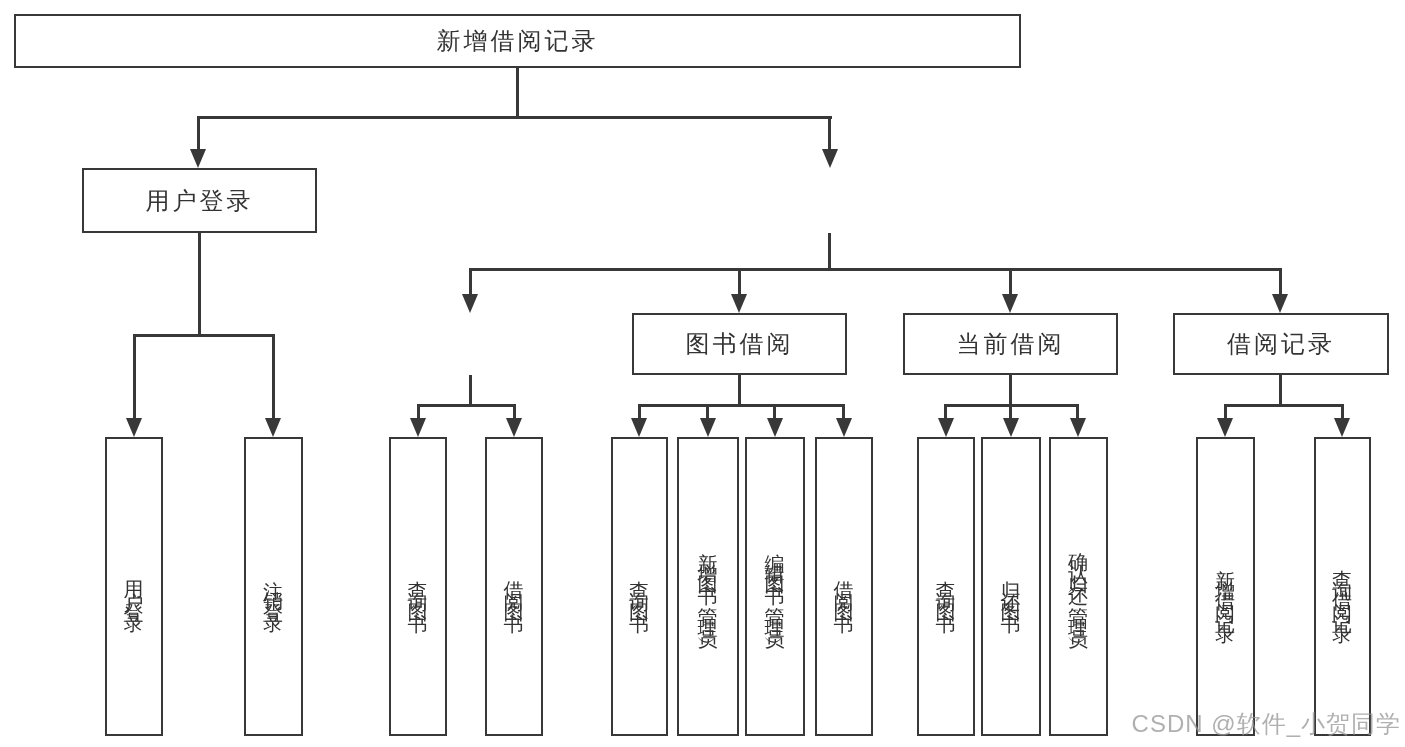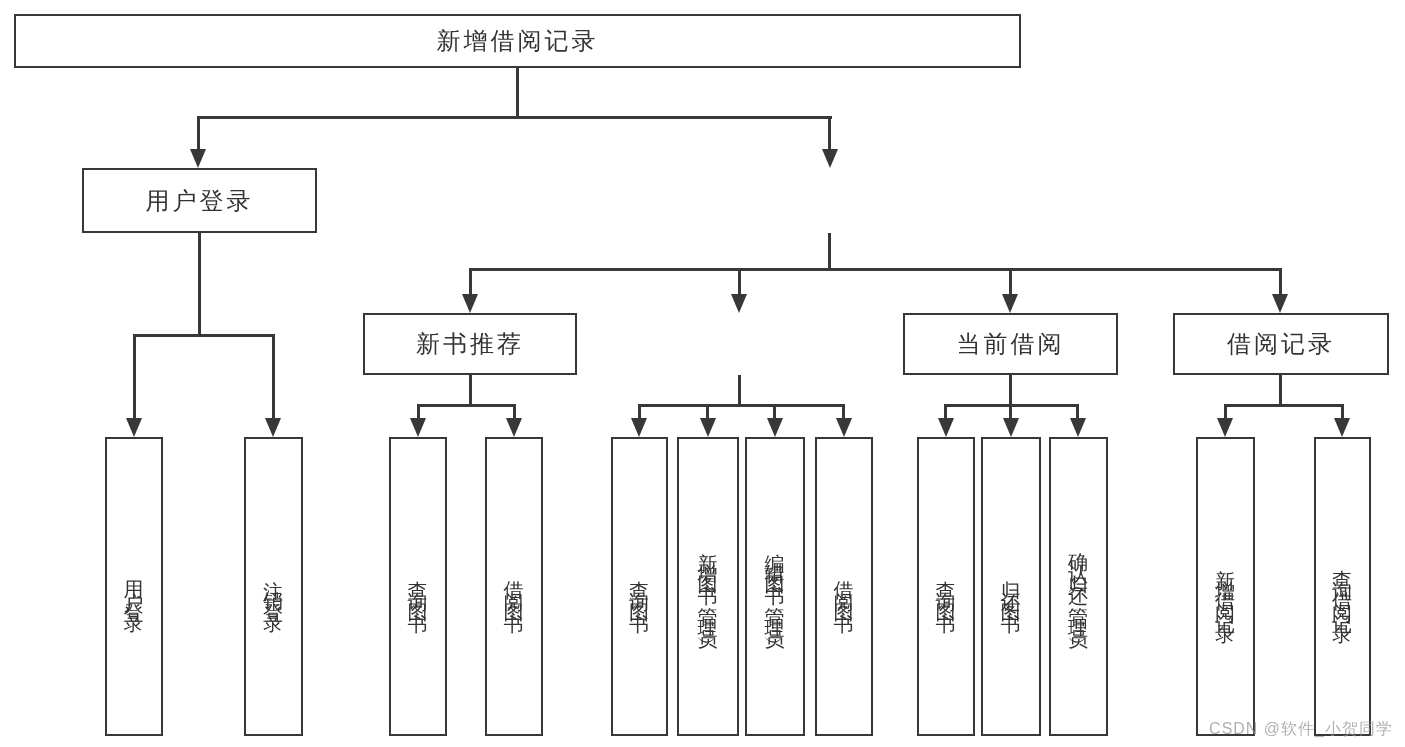--- a/index.html
+++ b/index.html
@@ -38,23 +38,23 @@
   .line { position: absolute; background: #383838; }
   .arr {
     position: absolute;
     width: 0; height: 0;
     border-left: 8px solid transparent;
     border-right: 8px solid transparent;
     border-top: 19px solid #383838;
   }
   .watermark {
     position: absolute;
-    right: 12px;
+    right: 4px;
     bottom: 7px;
-    font-size: 16px;
+    font-size: 24px;
     color: rgba(150,150,150,0.75);
     letter-spacing: 1px;
     z-index: 10;
     white-space: nowrap;
   }
 </style>
 </head>
 <body>
 
 <div class="canvas">
@@ -85,22 +85,22 @@
   <div class="line" style="left:469px; top:268px; width:813px; height:3px;"></div>
   <div class="line" style="left:469px; top:268px; width:3px; height:28px;"></div>
   <div class="arr" style="left:462px; top:294px;"></div>
   <div class="line" style="left:738px; top:268px; width:3px; height:28px;"></div>
   <div class="arr" style="left:731px; top:294px;"></div>
   <div class="line" style="left:1009px; top:268px; width:3px; height:28px;"></div>
   <div class="arr" style="left:1002px; top:294px;"></div>
   <div class="line" style="left:1279px; top:268px; width:3px; height:28px;"></div>
   <div class="arr" style="left:1272px; top:294px;"></div>
 
-  <div class="box" style="left:363px; top:313px; width:214px; height:62px;">
-    <span class="hlabel">新书推荐</span>
+  <div class="box" style="left:632px; top:313px; width:215px; height:62px;">
+    <span class="hlabel">图书借阅</span>
   </div>
   <div class="box" style="left:1173px; top:313px; width:216px; height:62px;">
     <span class="hlabel">借阅记录</span>
   </div>
   <div class="box" style="left:903px; top:313px; width:215px; height:62px;">
     <span class="hlabel">当前借阅</span>
   </div>
 
   <div class="line" style="left:469px; top:375px; width:3px; height:32px;"></div>
   <div class="line" style="left:417px; top:404px; width:99px; height:3px;"></div>

